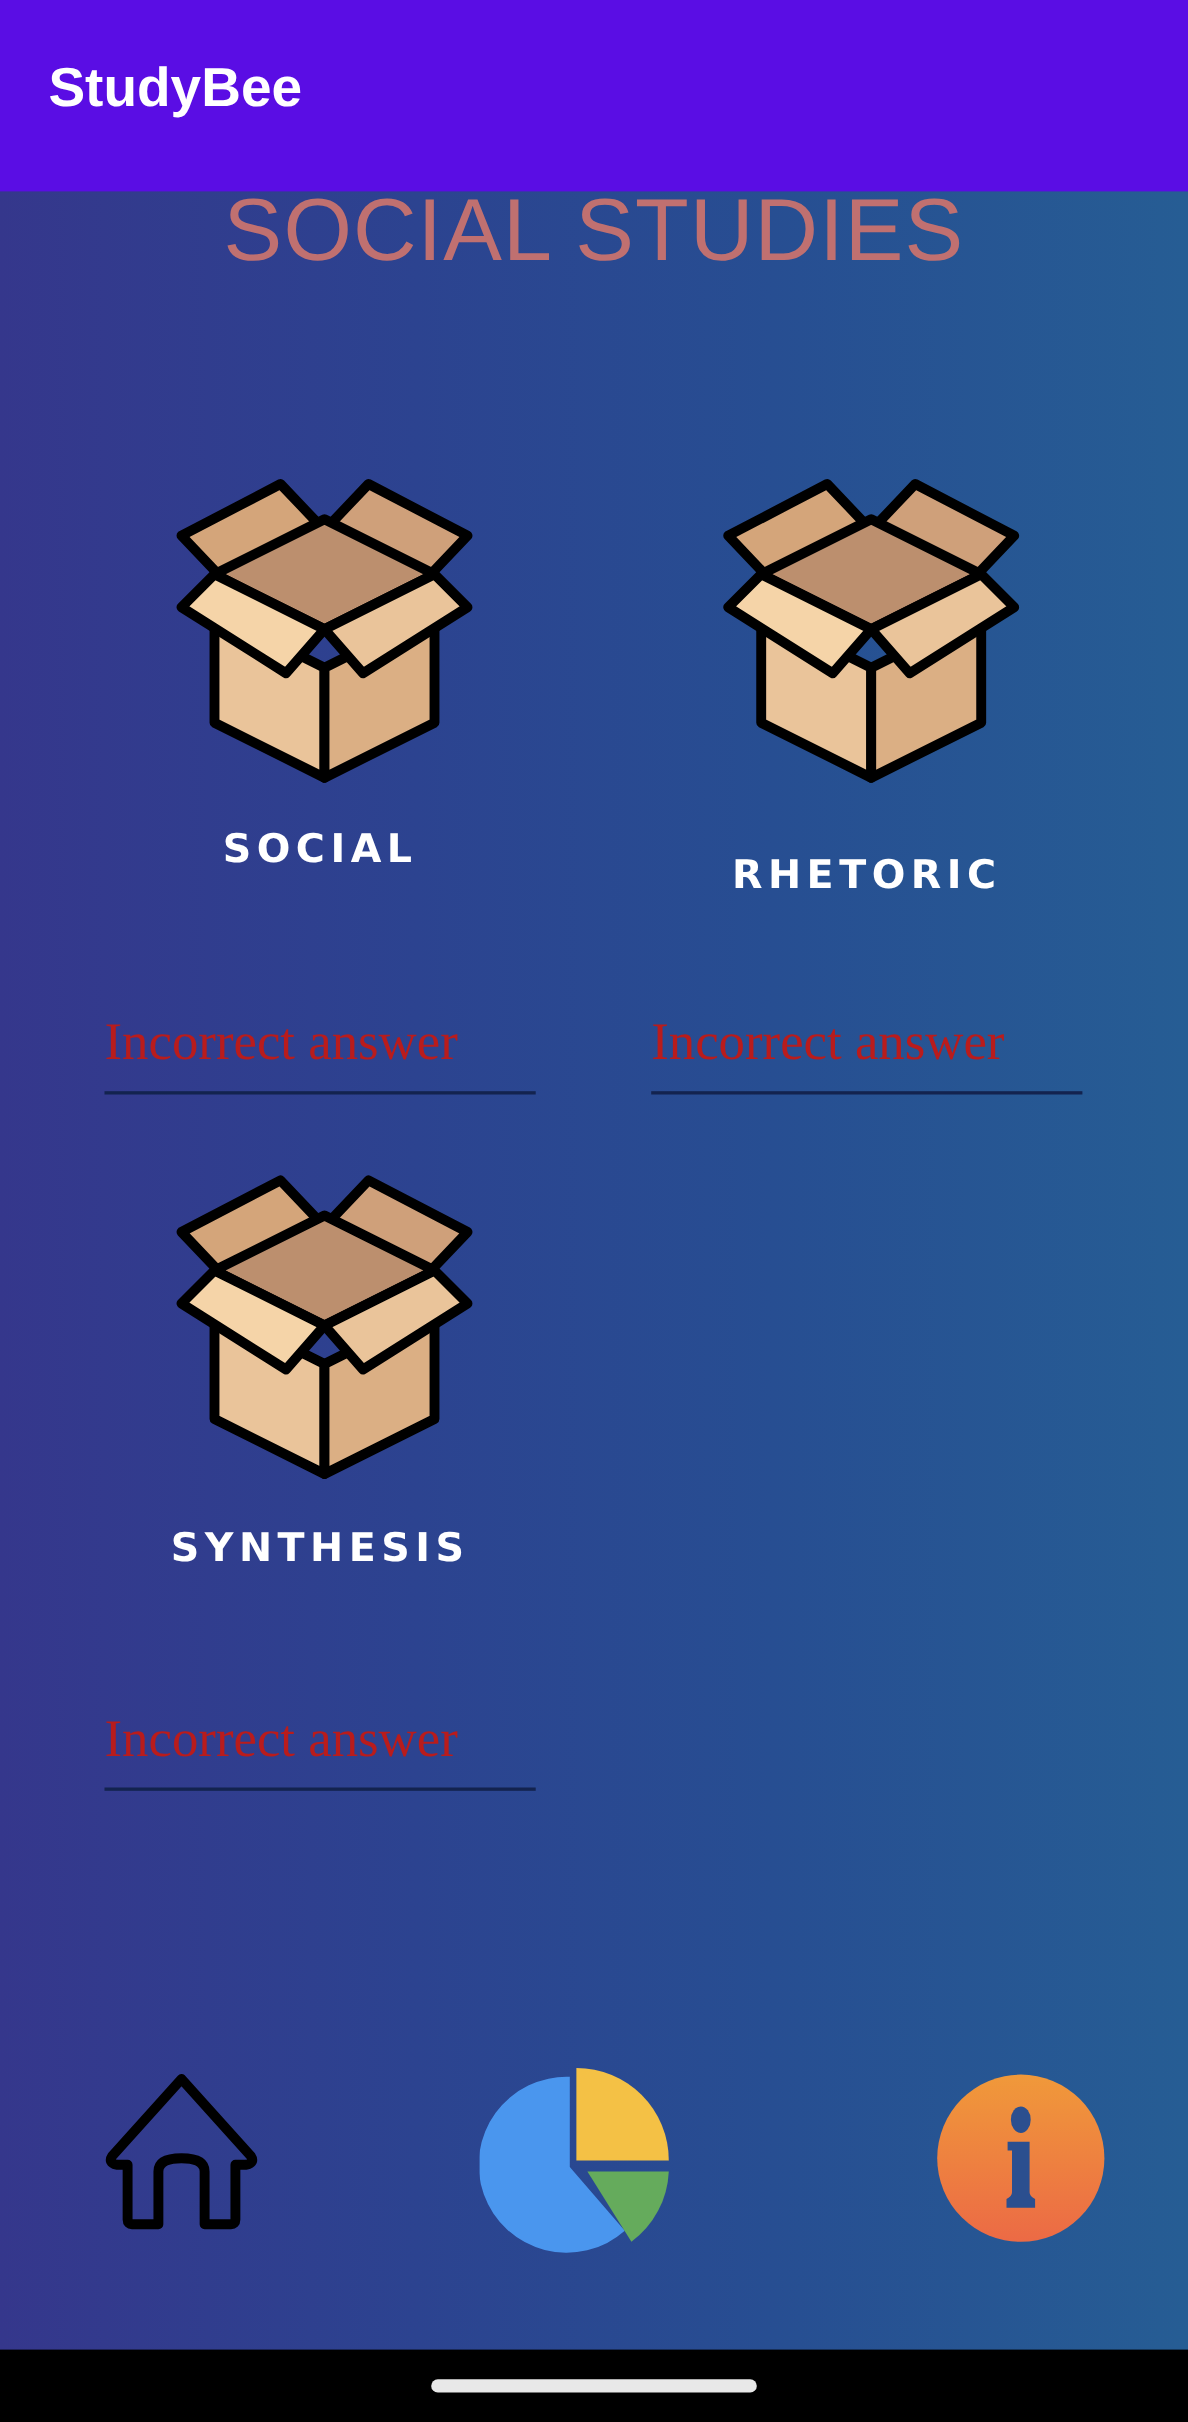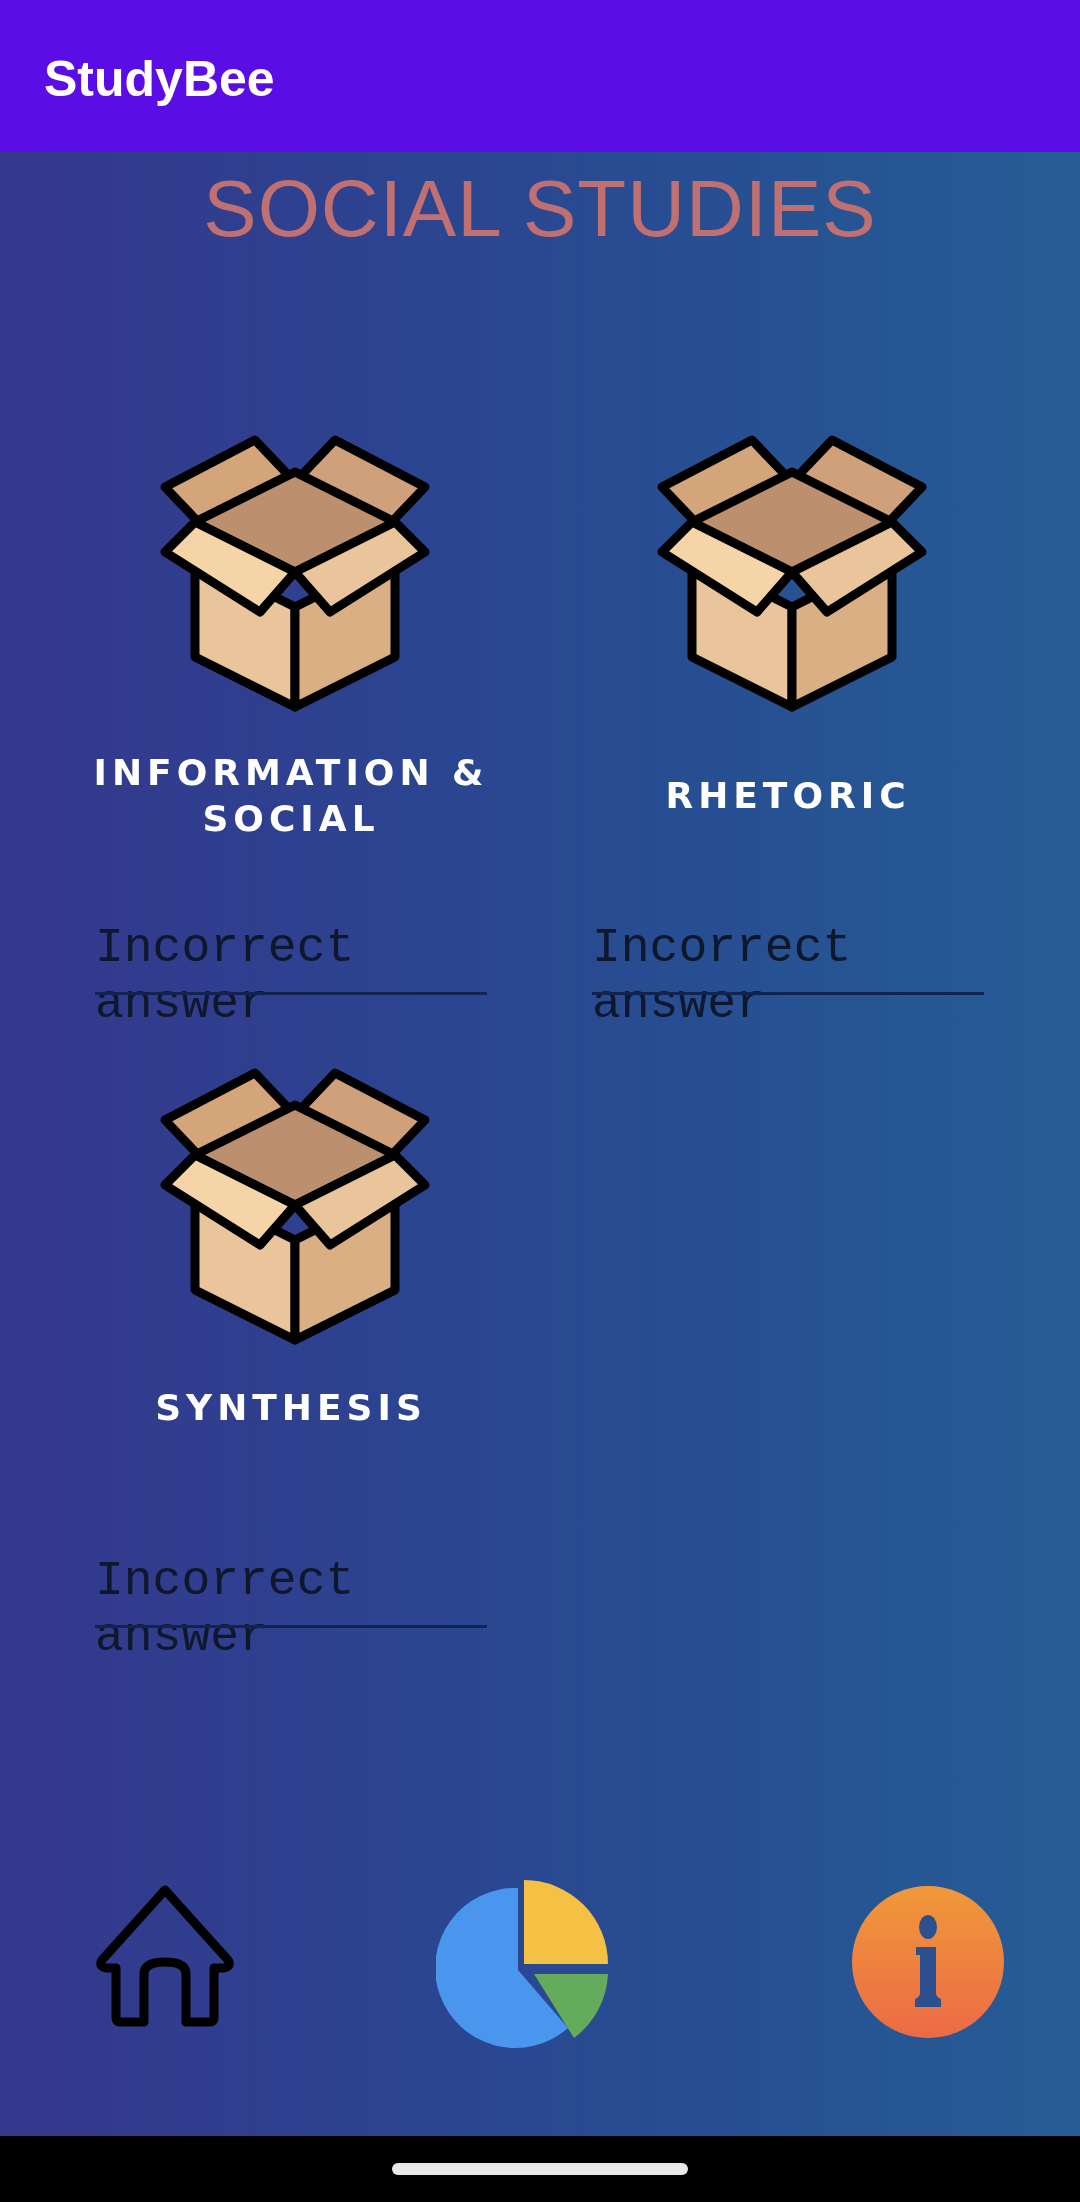--- a/index.html
+++ b/index.html
@@ -2,21 +2,21 @@
 <html><head>
 <meta charset="utf-8">
 <style>
   html, body { margin: 0; padding: 0; }
   body {
     width: 1080px; height: 2202px; position: relative; overflow: hidden;
     font-family: "Liberation Sans", sans-serif;
     background: linear-gradient(to right, #35378C 0%, #2C4390 35%, #274E92 65%, #265D94 100%);
   }
   .appbar {
-    position: absolute; left: 0; top: 0; width: 1080px; height: 152px;
+    position: absolute; left: 0; top: 0; width: 1080px; height: 174px;
     background: #5A0DE4;
   }
   .appbar-title {
     position: absolute; left: 44px; top: 50px;
     font-size: 50px; font-weight: bold; color: #ffffff;
     font-family: "Liberation Sans", sans-serif; letter-spacing: 0px;
   }
   .page-title {
     position: absolute; left: 0; top: 163px; width: 1080px; text-align: center;
     font-size: 80px; color: #C07070; letter-spacing: 1px;
@@ -28,22 +28,22 @@
   .topic .box {
     position: absolute; left: 60px; top: 0; width: 280px; height: 280px;
   }
   .topic .label {
     position: absolute; left: 0; width: 400px; text-align: center;
     color: #ffffff; font-size: 36px; font-weight: bold; letter-spacing: 5px; line-height: 46px;
     font-family: "DejaVu Sans", sans-serif;
   }
   .topic .answer {
     position: absolute; left: 0; width: 392px;
-    color: #0f172a; font-size: 48px; line-height: 56px;
-    font-family: Liberation Mono, monospace;
+    color: #b91c1c; font-size: 48px; line-height: 56px;
+    font-family: Liberation Serif, serif;
     background: transparent; border: none; outline: none; padding: 0;
   }
   .topic .underline {
     position: absolute; left: 0; width: 392px; height: 3px; background: #13234F;
   }
   .nav-icon { position: absolute; }
   .sysnav {
     position: absolute; left: 0; top: 2136px; width: 1080px; height: 66px; background: #000000;
   }
   .home-indicator {
@@ -77,21 +77,20 @@
   <div class="appbar-title">StudyBee</div>
 </div>
 
 <div class="page-title">SOCIAL STUDIES</div>
 
 <div class="topic" style="left:95px; top:432px;">
   <svg class="box">
       <use href="#box-sym"></use>
     </svg>
   <div class="label" style="top:318px; left:-4px;">
-    <div>INFORMATION &amp;</div>
     <div>SOCIAL</div>
   </div>
   <div class="answer" style="top:488px;">Incorrect answer</div>
   <div class="underline" style="top:560px;"></div>
 </div>
 
 <div class="topic" style="left:592px; top:432px;">
   <svg class="box">
       <use href="#box-sym"></use>
     </svg>

